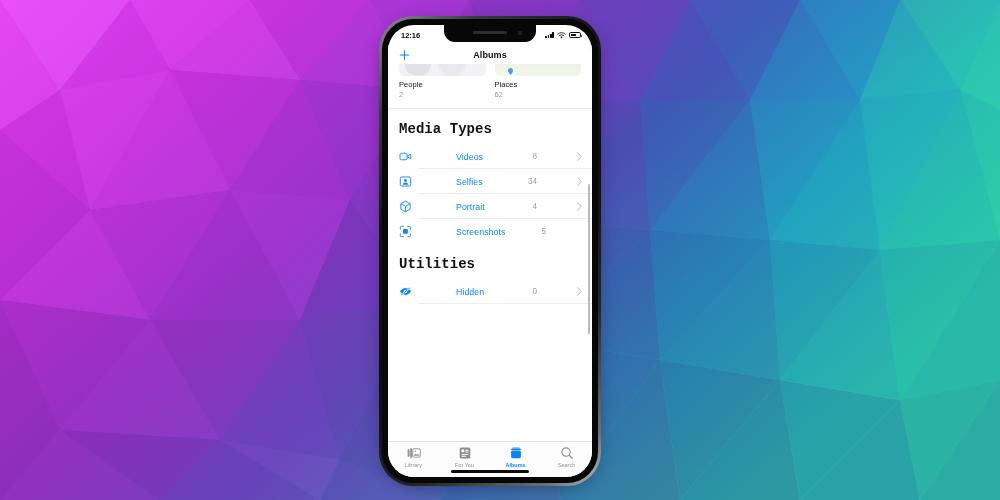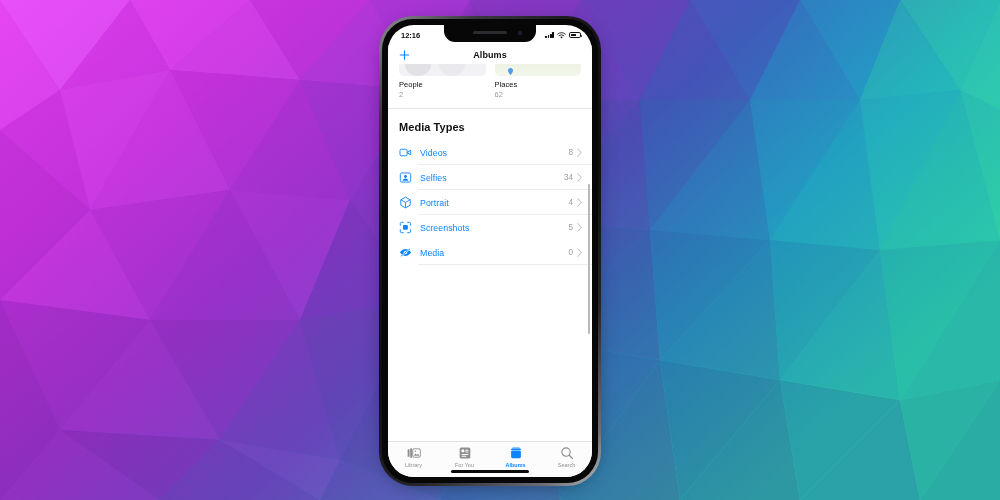--- a/index.html
+++ b/index.html
@@ -118,28 +118,29 @@
   .pp-thumb.places{ background:linear-gradient(180deg,#eef3e4 0%,#f3f6ea 100%); }
   .map-pin{
     position:absolute; left:13px; bottom:1px; width:5px; height:7px;
   }
   .pp-name{ font-size:7.5px; color:#111; margin-top:4px; letter-spacing:.05px; }
   .pp-count{ font-size:7.5px; color:#9b9b9f; margin-top:1px; }
 
   .sep{ height:1px; background:#e6e6e8; margin:9px 0 0 0; }
 
   .section-head{
-    font-size:11px; font-weight:bold; color:#111;
-    padding:12px 11px 7px 11px; letter-spacing:.05px;
+    font-size:14px; font-weight:bold; color:#111;
+    padding:12px 11px 7px 11px; letter-spacing:.05px;font-family:Liberation Mono, monospace;
   }
 
   .row{
     display:flex; align-items:center;
     height:25px; padding:0 10px 0 11px;
     position:relative;
+    gap:36px;
   }
   .row .ic{ width:13px; height:13px; flex:0 0 13px; color:#0a84ff; margin-right:8px; }
   .row .label{ font-size:8.8px; color:#0a84ff; flex:1; letter-spacing:.05px; }
   .row .count{ font-size:8.2px; color:#9d9da1; margin-right:4px; }
   .row .chev{ width:5px; height:9px; color:#c4c4c8; }
   .row::after{
     content:""; position:absolute; left:30px; right:0; bottom:0;
     height:1px; background:#ededef;
   }
   .row.last::after{ display:none; }
@@ -374,30 +375,31 @@
               <path d="M2 6.6V4a2 2 0 012-2h2.6M17.8 6.6V4a2 2 0 00-2-2h-2.6M2 13.4V16a2 2 0 002 2h2.6M17.8 13.4V16a2 2 0 01-2 2h-2.6" stroke="#0a84ff" stroke-width="1.4" fill="none" stroke-linecap="round"></path>
               <rect x="6.2" y="6.2" width="7.4" height="7.4" rx="1.5" fill="#0a84ff"></rect>
             </svg>
             <span class="label">Screenshots</span>
             <span class="count">5</span>
             <svg class="chev" viewBox="0 0 8 14">
                 <path d="M1.2 1l5.6 6-5.6 6" stroke="#c4c4c8" stroke-width="1.7" fill="none" stroke-linecap="round" stroke-linejoin="round"></path>
               </svg>
           </div>
 
+          <div class="section-head">Utilities</div>
 
 
           <div class="row">
             <svg class="ic" viewBox="0 0 20 20">
               <path d="M1.6 10S4.8 4.8 10 4.8 18.4 10 18.4 10 15.2 15.2 10 15.2 1.6 10 1.6 10z" fill="#0a84ff"></path>
               <circle cx="10" cy="10" r="2.6" fill="#fff"></circle>
               <path d="M3.4 15.6L16.6 4.4" stroke="#fff" stroke-width="2.4" stroke-linecap="round"></path>
               <path d="M3.4 15.6L16.6 4.4" stroke="#0a84ff" stroke-width="1.3" stroke-linecap="round"></path>
             </svg>
-            <span class="label">Media</span>
+            <span class="label">Hidden</span>
             <span class="count">0</span>
             <svg class="chev" viewBox="0 0 8 14">
                 <path d="M1.2 1l5.6 6-5.6 6" stroke="#c4c4c8" stroke-width="1.7" fill="none" stroke-linecap="round" stroke-linejoin="round"></path>
               </svg>
           </div>
 
 
           <div class="scrollbar"></div>
         </div>
 

